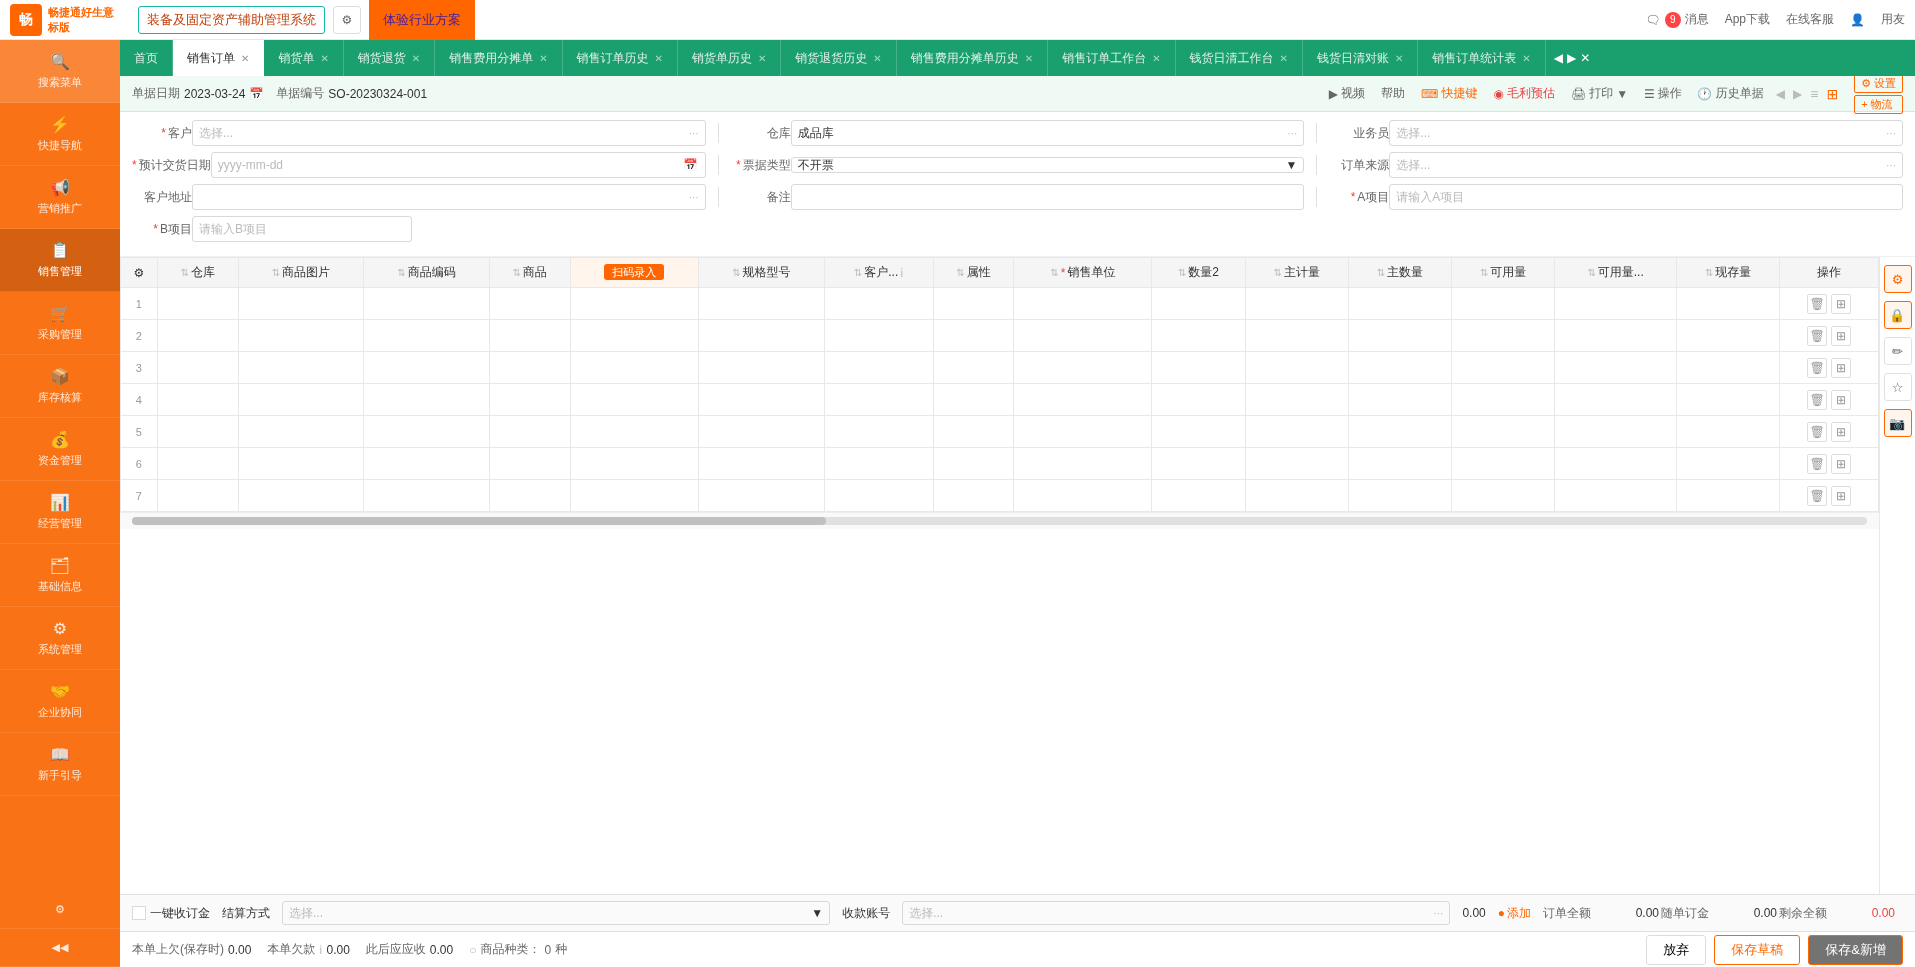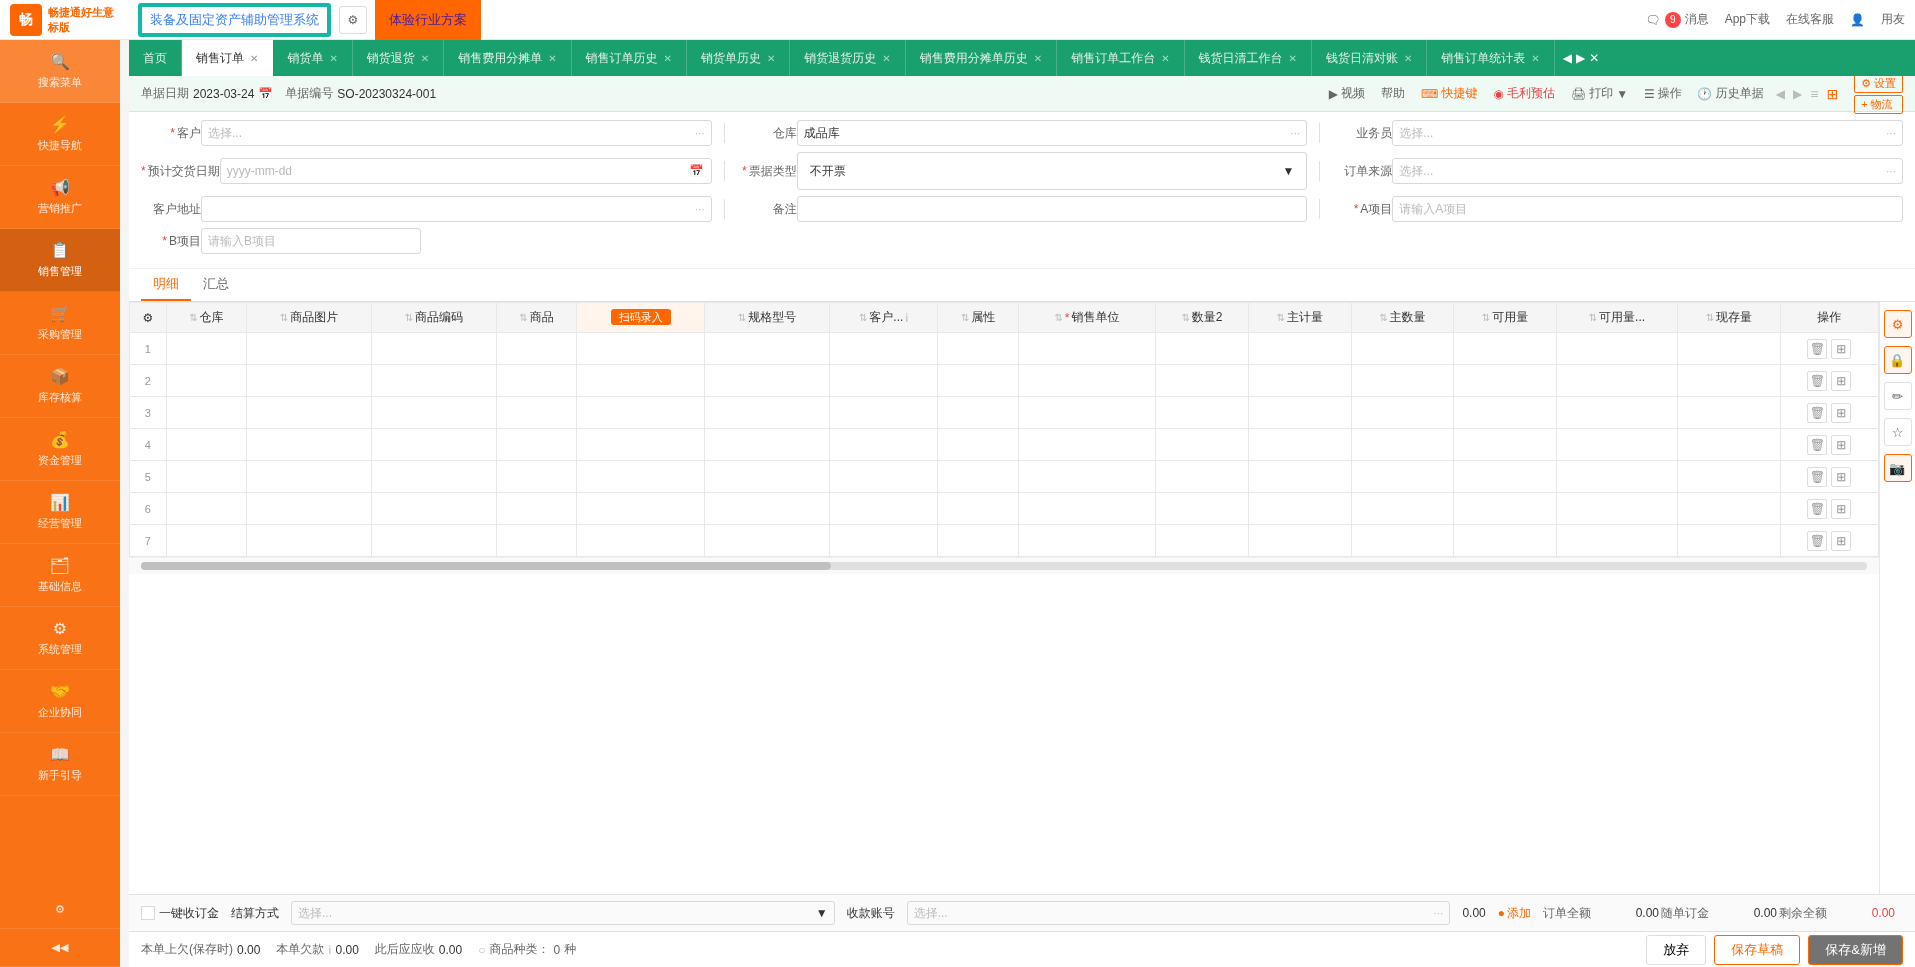--- a/index.html
+++ b/index.html
@@ -4,40 +4,40 @@
   <style>
     * { box-sizing: border-box; margin: 0; padding: 0; }
     body { font-family: 'Microsoft YaHei', Arial, sans-serif; font-size: 12px; background: #f5f5f5; color: #333; overflow: hidden; }
     
     
     .top-bar { height: 40px; background: #fff; display: flex; align-items: center; padding: 0 10px; border-bottom: 1px solid #e8e8e8; justify-content: space-between; }
     .top-bar-left { display: flex; align-items: center; gap: 8px; }
     .app-logo { display: flex; align-items: center; gap: 6px; width: 120px; }
     .logo-icon { width: 32px; height: 32px; background: #ff6600; border-radius: 4px; display: flex; align-items: center; justify-content: center; color: white; font-size: 14px; font-weight: bold; }
     .logo-text { font-size: 11px; color: #ff6600; font-weight: bold; line-height: 1.3; }
-    .system-name { font-size: 13px; color: #3b82f6; padding: 4px 8px; border: 4px solid #14b8a6; border-radius: 3px; cursor: pointer; }
+    .system-name { font-size: 13px; color: #c2410c; padding: 4px 8px; border: 1px solid #14b8a6; border-radius: 3px; cursor: pointer; }
     .settings-btn { width: 28px; height: 28px; border: 1px solid #ddd; border-radius: 3px; display: flex; align-items: center; justify-content: center; cursor: pointer; color: #666; }
     .solution-btn { background: #ff6600; color: #4c1d95; padding: 19px 14px; border-radius: 3px; cursor: pointer; font-size: 13px; border: none; }
     .top-bar-right { display: flex; align-items: center; gap: 16px; font-size: 12px; color: #666; }
     .top-bar-right span { cursor: pointer; display: flex; align-items: center; gap: 4px; }
     .badge { background: #ff4444; color: white; border-radius: 50%; width: 16px; height: 16px; font-size: 10px; display: flex; align-items: center; justify-content: center; }
 
     
     .main-layout { display: flex; height: calc(100vh - 40px); }
     
     
     .sidebar { width: 120px; background: #f97316; display: flex; flex-direction: column; }
     .sidebar-menu-item { display: flex; flex-direction: column; align-items: center; padding: 12px 0; cursor: pointer; color: rgba(255,255,255,0.85); font-size: 11px; gap: 4px; border-bottom: 1px solid rgba(255,255,255,0.1); }
     .sidebar-menu-item.active { background: rgba(0,0,0,0.15); color: white; }
     .sidebar-icon { font-size: 16px; }
     .sidebar-bottom { margin-top: auto; display: flex; flex-direction: column; }
     .sidebar-menu-item.search-item { background: rgba(255,255,255,0.15); }
 
     
-    .content-area { flex: 1; display: flex; flex-direction: column; overflow: hidden; margin-left: 9px; }
+    .content-area { flex: 1; display: flex; flex-direction: column; overflow: hidden; }
     
     
     .tabs-bar { background: #1a9f6e; display: flex; align-items: center; height: 36px; overflow: hidden; }
     .tab-item { padding: 0 14px; height: 36px; display: flex; align-items: center; gap: 4px; cursor: pointer; color: rgba(255,255,255,0.85); font-size: 12px; white-space: nowrap; border-right: 1px solid rgba(255,255,255,0.2); }
     .tab-item.active { background: white; color: #333; }
     .tab-item .close-x { font-size: 10px; color: rgba(255,255,255,0.6); margin-left: 2px; }
     .tab-item.active .close-x { color: #999; }
     .tab-item.home { background: #1a9f6e; }
     .tabs-nav { display: flex; align-items: center; gap: 4px; padding: 0 8px; color: white; cursor: pointer; }
 
@@ -61,21 +61,21 @@
 
     
     .form-area { padding: 8px 12px; border-bottom: 1px solid #f0f0f0; }
     .form-row { display: flex; align-items: center; gap: 0; margin-bottom: 6px; }
     .form-field { display: flex; align-items: center; flex: 1; }
     .form-field-label { color: #666; white-space: nowrap; min-width: 60px; text-align: right; }
     .form-field-label.required::before { content: '*'; color: #e54545; margin-right: 2px; }
     .form-input-wrapper { flex: 1; height: 26px; border: 1px solid #d9d9d9; border-radius: 3px; padding: 0 6px; display: flex; align-items: center; justify-content: space-between; cursor: pointer; }
     .form-input-wrapper .placeholder { color: #bbb; }
     .form-dots { color: #bbb; font-size: 10px; }
-    .form-select { flex: 1; height: 38px; border: 1px solid #d9d9d9; border-radius: 3px; padding: 0 12px; display: flex; align-items: center; justify-content: space-between; cursor: pointer; }
+    .form-select { flex: 1; height: 16px; border: 1px solid #d9d9d9; border-radius: 3px; padding: 0 6px; display: flex; align-items: center; justify-content: space-between; cursor: pointer; }
     .form-divider { width: 1px; height: 20px; background: #e0e0e0; margin: 0 12px; }
     .date-icon { color: #bbb; font-size: 12px; cursor: pointer; }
 
     
     .detail-tabs { display: flex; border-bottom: 1px solid #e0e0e0; padding: 0 12px; background: white; }
     .detail-tab { padding: 6px 12px; cursor: pointer; font-size: 13px; color: #666; border-bottom: 2px solid transparent; }
     .detail-tab.active { color: #ff6600; border-bottom-color: #ff6600; font-weight: 500; }
 
     
     .data-table-wrapper { flex: 1; overflow: auto; position: relative; }
@@ -409,24 +409,20 @@
         <div class="form-row">
           <div class="form-field" style="max-width:280px;">
             <span class="form-field-label required">B项目</span>
             <div class="form-input-wrapper">
               <span class="placeholder">请输入B项目</span>
             </div>
           </div>
         </div>
       </div>
 
-      <div class="detail-tabs">
-        <div class="detail-tab active">明细</div>
-        <div class="detail-tab">汇总</div>
-      </div>
 
       <div style="display:flex; flex:1; overflow:hidden;">
 
         <div class="data-table-wrapper">
           <table class="data-table">
             <thead>
               <tr>
                 <th>
                   <span>⚙</span>
                 </th>

